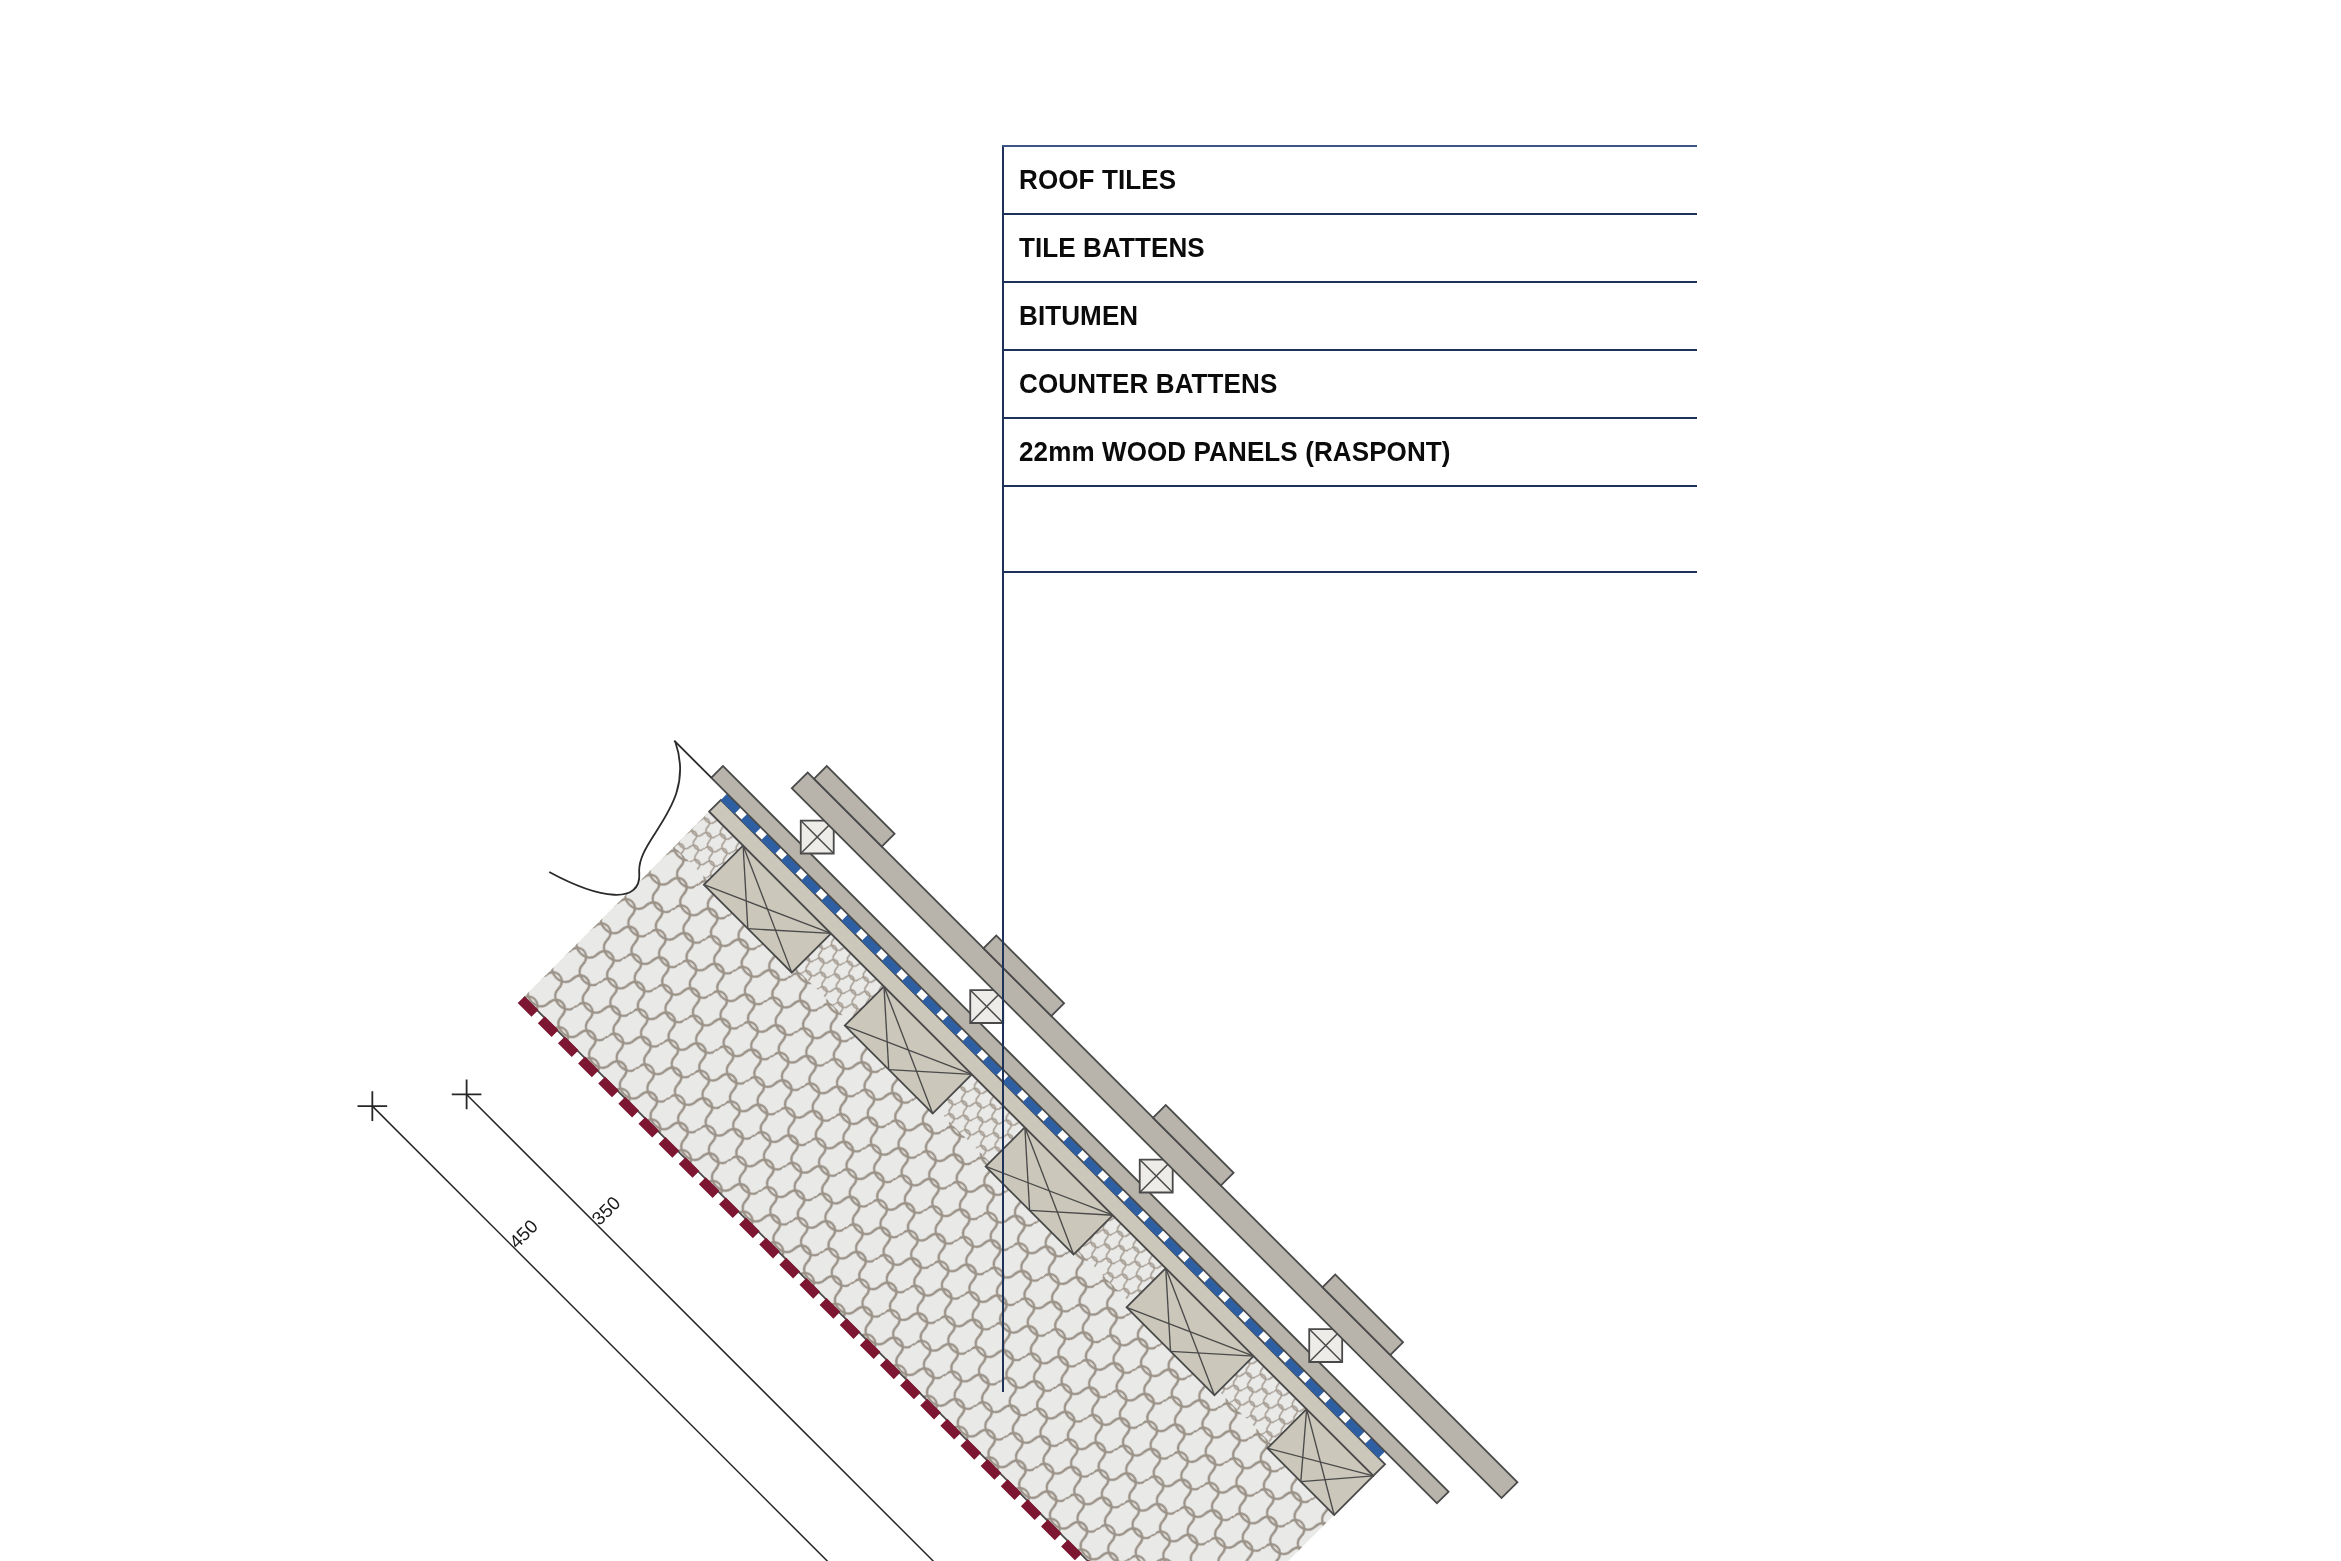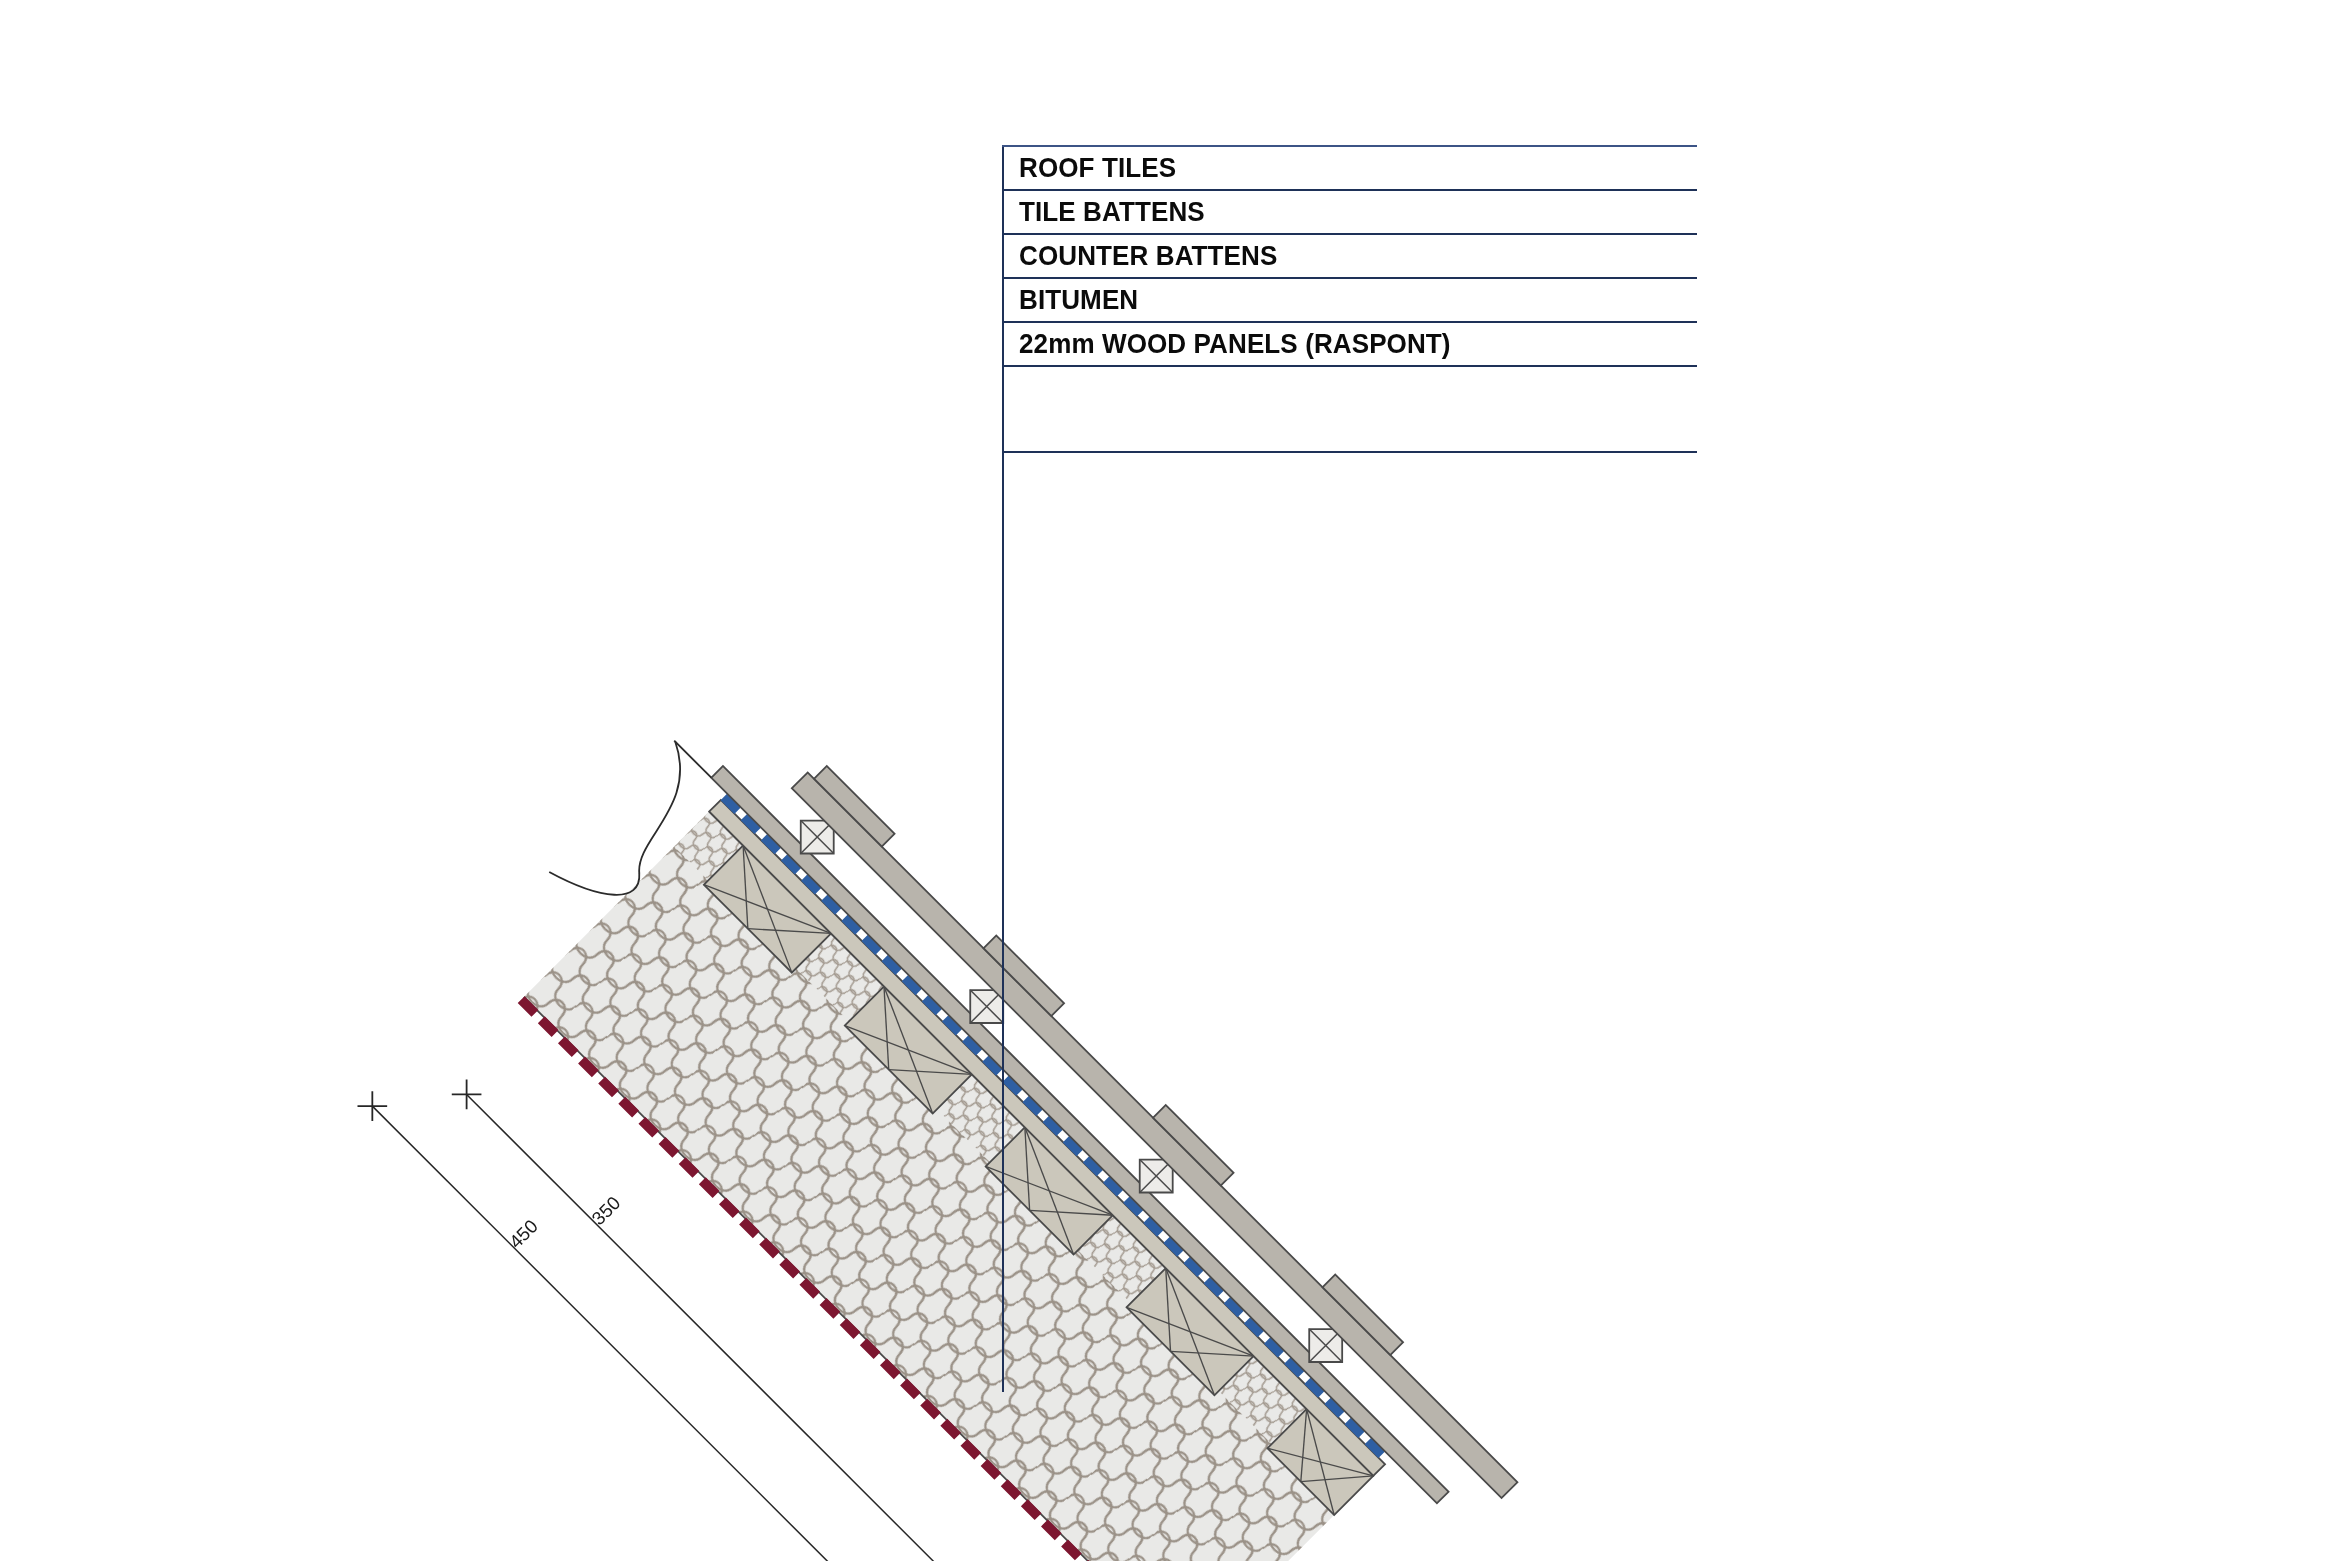--- a/index.html
+++ b/index.html
@@ -26,21 +26,21 @@
   
   #spec-table {
     position: absolute;
     left: 1002px;
     top: 145px;
     width: 695px;
   }
   .spec-row {
     position: relative;
     border-top: 2.2px solid #1e3158;
-    height: 44px;
+    height: 68px;
     box-sizing: border-box;
     display: flex;
     align-items: center;
     padding-left: 16.5px;
   }
   .spec-row:first-child { border-top: 2.2px solid #3c5486; }
   .spec-text {
     font-size: 28px;
     letter-spacing: 0.1px;
     color: #0b0b0b;
@@ -300,25 +300,25 @@
 
     <div class="spec-row">
       <span class="spec-text bold">ROOF TILES</span>
     </div>
 
     <div class="spec-row">
       <span class="spec-text bold">TILE BATTENS</span>
     </div>
 
     <div class="spec-row">
+      <span class="spec-text bold">BITUMEN</span>
+    </div>
+
+    <div class="spec-row">
       <span class="spec-text bold">COUNTER BATTENS</span>
-    </div>
-
-    <div class="spec-row">
-      <span class="spec-text bold">BITUMEN</span>
     </div>
 
     <div class="spec-row">
       <span class="spec-text bold">22mm WOOD PANELS (RASPONT)</span>
     </div>
 
 
 
     <div class="spec-gap"></div>
 

